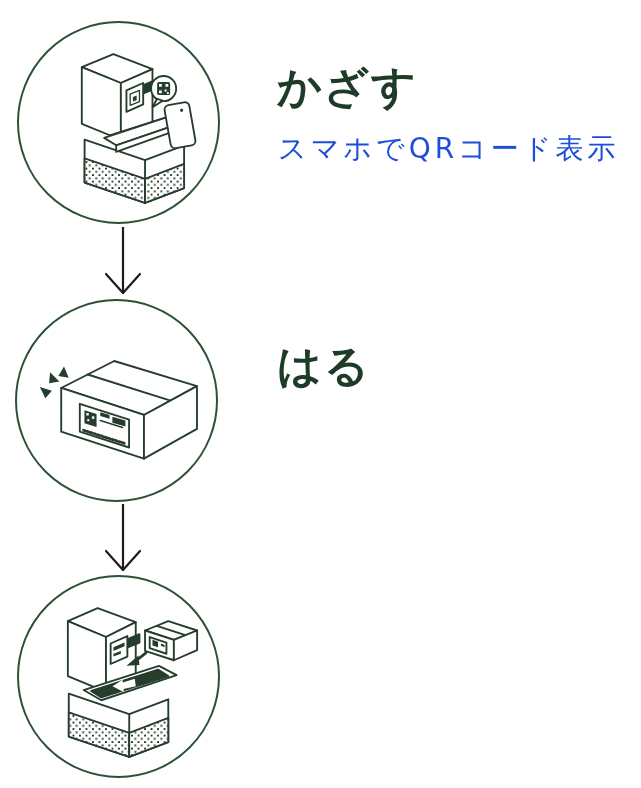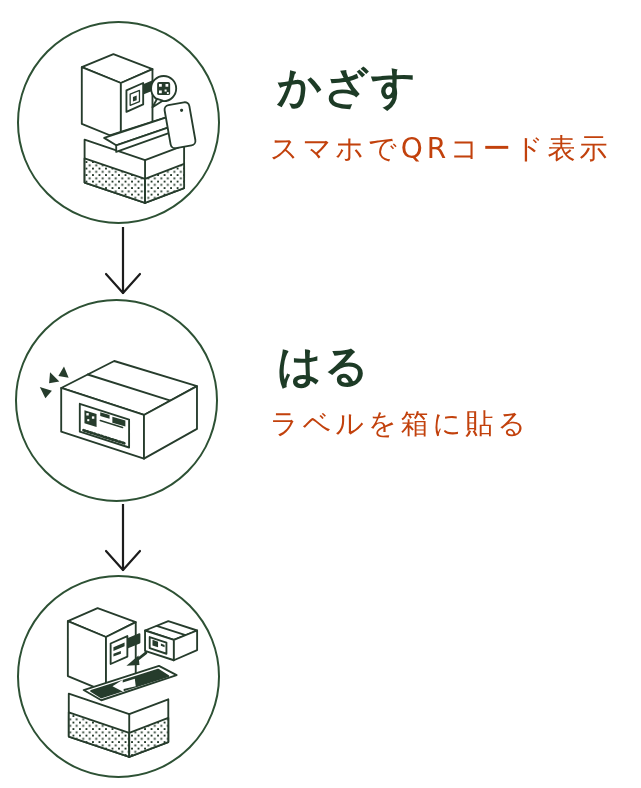--- a/index.html
+++ b/index.html
@@ -16,23 +16,23 @@
   .c2{left:15px;top:299px}
   .c3{left:17px;top:575px}
   .illus{width:186px;height:186px;display:block;}
   .title{
     position:absolute;left:277px;margin:0;
     font-size:44px;font-weight:700;line-height:1.15;letter-spacing:2px;
     color:#1d3b26;white-space:nowrap;
   }
   .t1{top:62px}.t2{top:341px}.t3{top:611px}
   .desc{
-    position:absolute;left:270px;margin:0;
+    position:absolute;left:278px;margin:0;
     font-size:28px;font-weight:400;line-height:1.25;letter-spacing:4px;
-    color:#c2410c;white-space:nowrap;
+    color:#1d4ed8;white-space:nowrap;
   }
   .d1{top:131px}.d2{top:406px}.d3{top:674px}
   .connector{position:absolute;left:101px;width:44px;height:70px;}
   .a1{top:227px}.a2{top:504px}
 </style>
 </head>
 <body>
 
 <div class="canvas">
 
@@ -121,21 +121,20 @@
 
         <g fill="#263c2c" stroke="none">
           <polygon points="17,85 30,89 23,97"></polygon>
           <polygon points="28,69 38,79 27,81"></polygon>
           <polygon points="43,63 48,75 37,73"></polygon>
         </g>
       </g>
     </svg>
   </div>
   <h2 class="title t2">はる</h2>
-  <p class="desc d2">ラベルを箱に貼る</p>
 
   <svg class="connector a2" viewBox="0 0 44 70" xmlns="http://www.w3.org/2000/svg">
     <g stroke="#1c1c1c" stroke-width="2.2" fill="none" stroke-linecap="round" stroke-linejoin="round">
       <line x1="22" y1="0" x2="22" y2="66"></line>
       <polyline points="5,47 22,66 39,47"></polyline>
     </g>
   </svg>
 
   <div class="circle c3">
     <svg class="illus" viewBox="0 0 200 200" xmlns="http://www.w3.org/2000/svg">

